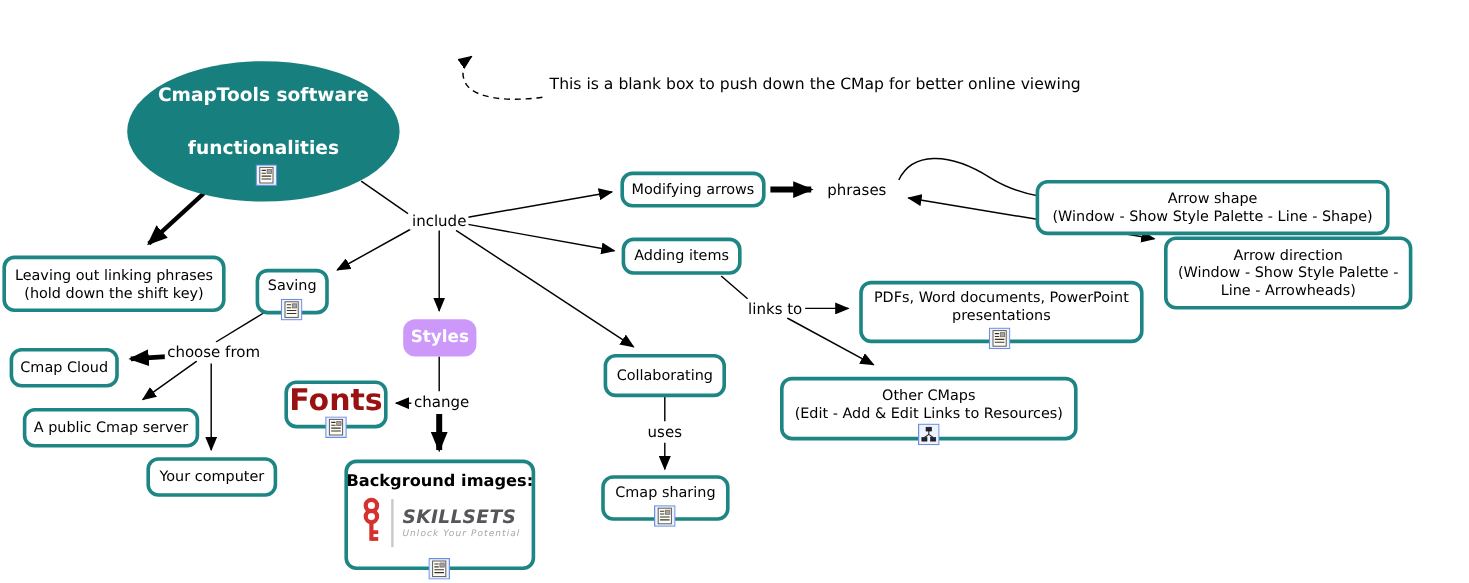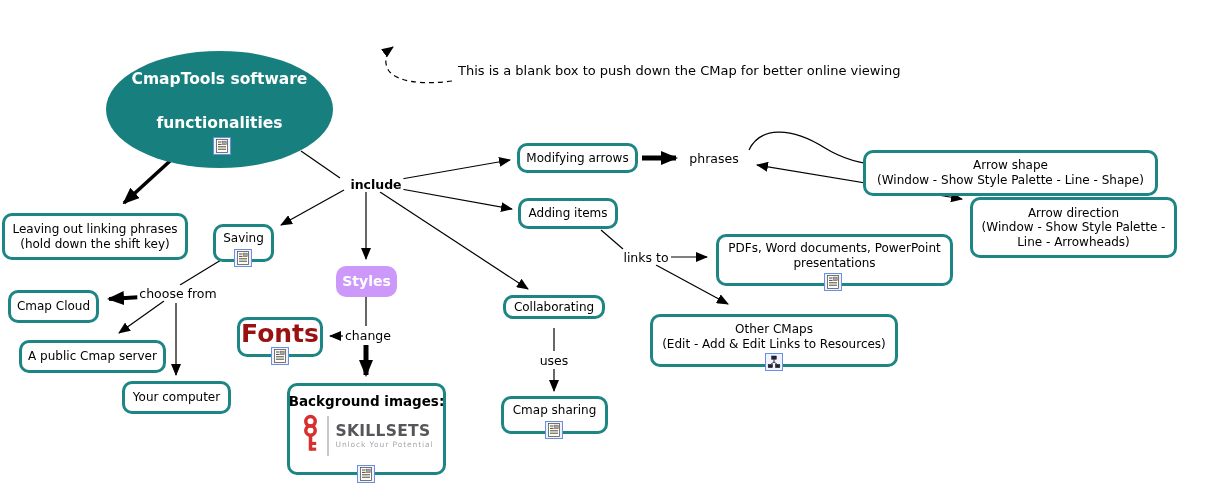--- a/index.html
+++ b/index.html
@@ -24,21 +24,21 @@
   .bg-title{font-weight:bold;font-size:13.5px;}
   .lbl{
     position:absolute;z-index:3;transform:translate(-50%,-50%);
     background:#fff;padding:0 2px;font-size:12.5px;white-space:nowrap;
   }
   .note{position:absolute;z-index:3;font-size:13px;white-space:nowrap;}
   .icon{position:absolute;z-index:4;width:18px;height:18px;}
   .icon svg{display:block;width:18px;height:18px;}
   .logo-row{display:flex;align-items:center;justify-content:center;margin-top:4px;}
   .logo-divider{width:2px;height:40px;background:#c6c8ca;margin:0 7px 0 6px;}
-  .logo-text{display:flex;flex-direction:column;align-items:flex-start;text-align:left;}
+  .logo-text{display:flex;flex-direction:column;align-items:flex-start;text-align:left;font-style:italic;}
   .logo-title{font-weight:bold;font-size:15.5px;color:#55565a;letter-spacing:0.3px;line-height:1;}
   .logo-tagline{font-size:7.5px;color:#a6a8ab;letter-spacing:0.9px;margin-top:2px;line-height:1;}
   .pad-top{justify-content:flex-start;padding-top:4px;}
 </style>
 </head>
 <body>
 
 <div class="canvas">
 
   <svg class="wires" width="1224" height="486" viewBox="0 0 1224 486">
@@ -156,38 +156,38 @@
   <div class="cnode" style="left:863px;top:106px;width:295px;height:46px;margin-top:44px;">
     <span class="nw">Arrow shape</span>
     <span class="nw">(Window - Show Style Palette - Line - Shape)</span>
   </div>
 
   <div class="cnode" style="left:970px;top:197px;width:207px;height:61px;padding:12px 2px;">
     <span>Arrow direction</span>
     <span>(Window - Show Style Palette - Line - Arrowheads)</span>
   </div>
 
-  <div class="cnode" style="left:503px;top:295px;width:102px;height:24px;">
+  <div class="cnode" style="left:503px;top:295px;width:102px;height:36px;">
     <span class="nw">Collaborating</span>
   </div>
 
   <div class="cnode pad-top" style="left:501px;top:396px;width:107px;height:38px;">
     <span class="nw">Cmap sharing</span>
   </div>
 
   <div class="cnode pad-top" style="left:716px;top:234px;width:237px;height:52px;padding:4px 2px 12px;">
     <span>PDFs, Word documents, PowerPoint presentations</span>
   </div>
 
   <div class="cnode pad-top" style="left:650px;top:314px;width:248px;height:53px;padding-top:5px;">
     <span class="nw">Other CMaps</span>
     <span class="nw">(Edit - Add &amp; Edit Links to Resources)</span>
   </div>
 
-  <div class="lbl" style="left:376px;top:184px;font-weight:bold;">include</div>
+  <div class="lbl" style="left:366px;top:184px;">include</div>
   <div class="lbl" style="left:714px;top:158px;">phrases</div>
   <div class="lbl" style="left:646px;top:257px;">links to</div>
   <div class="lbl" style="left:178px;top:293px;">choose from</div>
   <div class="lbl" style="left:368px;top:335px;">change</div>
   <div class="lbl" style="left:554px;top:360px;">uses</div>
 
   <div class="icon" style="left:213px;top:137px;">
     <svg viewBox="0 0 18 18">
         <rect x="0.5" y="0.5" width="17" height="17" fill="#eef3ff" stroke="#6b8fe0"></rect>
         <rect x="3.5" y="2.5" width="11" height="13" fill="#fffef4" stroke="#555" stroke-width="0.8"></rect>

